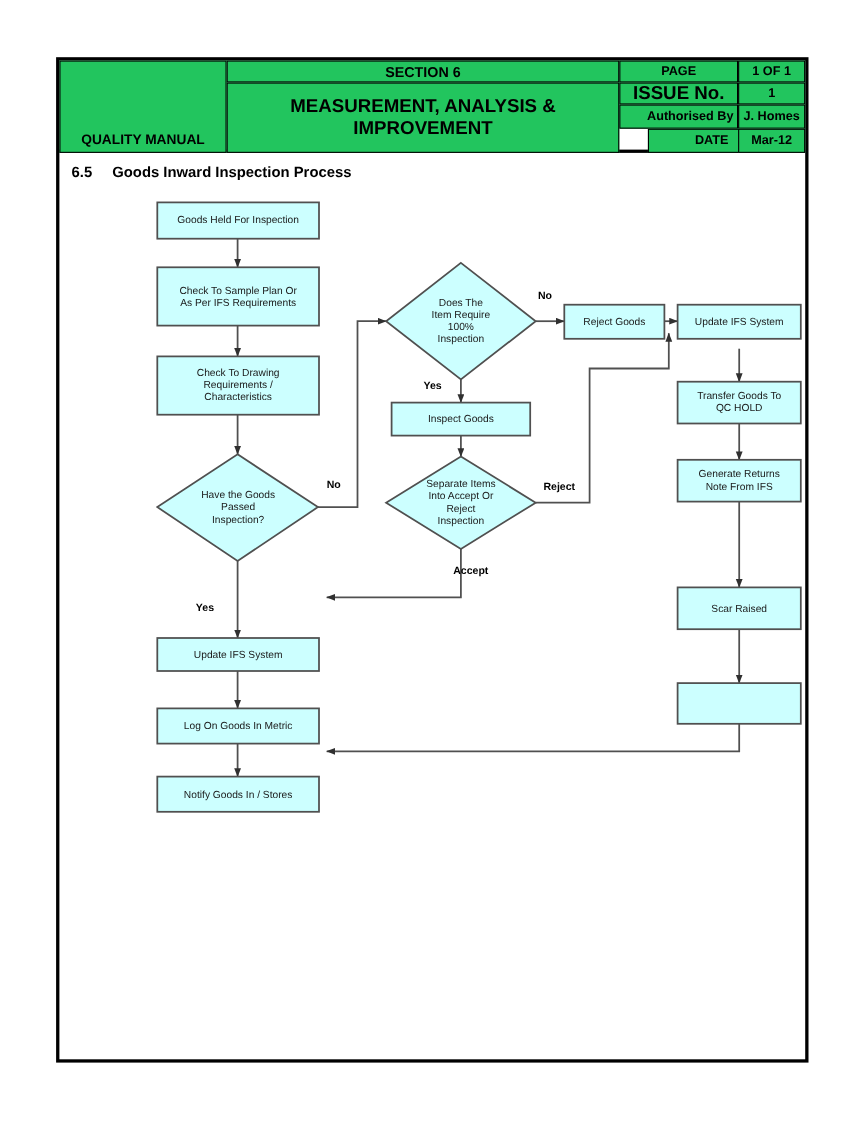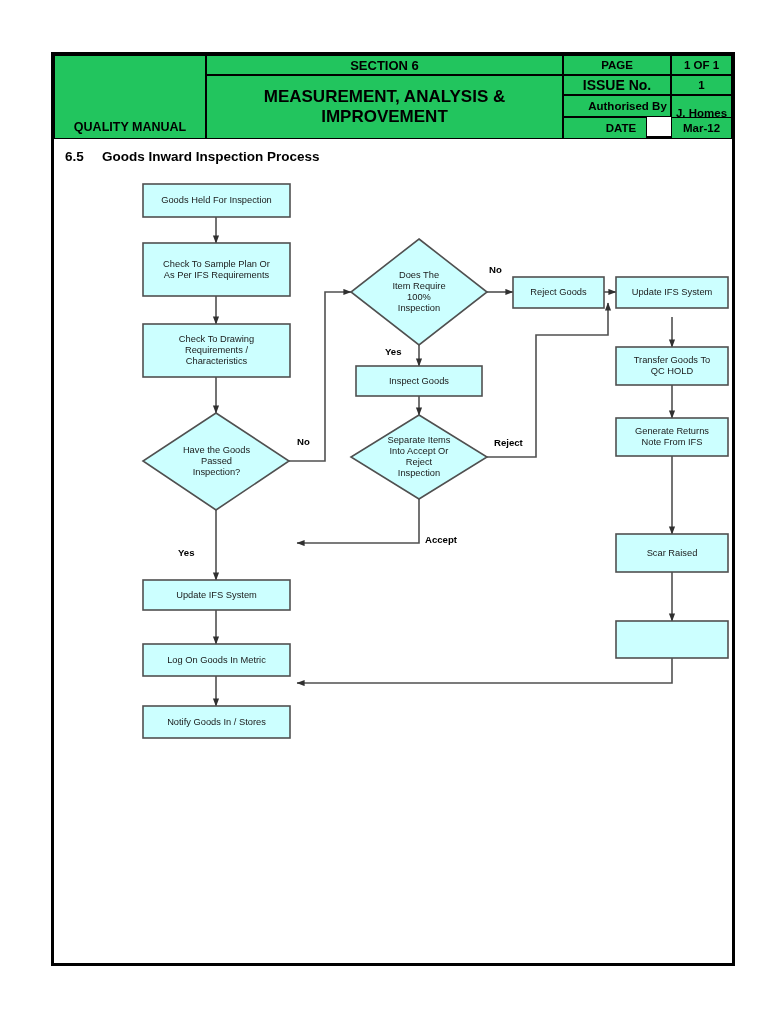--- a/index.html
+++ b/index.html
@@ -56,25 +56,25 @@
   #h-sec {
     left: 152px; top: 0px; width: 357px; height: 20px;
     font-size: 13px;
   }
   #h-meas {
     left: 152px; top: 20px; width: 357px; height: 64px;
     font-size: 17px;
   }
   #h-page-l   { left: 509px; top: 0px;  width: 108px; height: 20px; font-size: 11.5px; }
   #h-page-r   { left: 617px; top: 0px;  width: 61px;  height: 20px; font-size: 11.5px; }
-  #h-issue-l  { left: 509px; top: 20px; width: 108px; height: 20px; font-size: 14px; }
+  #h-issue-l  { left: 509px; top: 20px; width: 108px; height: 20px; font-size: 17px; }
   #h-issue-r  { left: 617px; top: 20px; width: 61px;  height: 20px; font-size: 11.5px; }
   #h-auth-l   { left: 509px; top: 40px; width: 108px; height: 22px; font-size: 11.5px; padding-left: 21px; }
-  #h-auth-r   { left: 617px; top: 40px; width: 61px;  height: 36px; font-size: 11.5px; }
-  #h-date-l   { left: 509px; top: 62px; width: 84px; height: 22px; font-size: 11.5px; padding-left: 32px; }
+  #h-auth-r   { left: 617px; top: 40px; width: 61px;  height: 22px; font-size: 11.5px; }
+  #h-date-l   { left: 535px; top: 62px; width: 84px; height: 22px; font-size: 11.5px; padding-left: 32px; }
   #h-date-r   { left: 617px; top: 62px; width: 61px;  height: 22px; font-size: 11.5px; }
 
   
   #sec-num {
     position: absolute;
     left: 11px;
     top: 94px;
     font-size: 13.5px;
     font-weight: bold;
     color: #000;
@@ -224,16 +224,16 @@
     <div class="nodelabel" style="left:562px; top:222px; width:112px; height:31px;">Update IFS System</div>
     <div class="nodelabel" style="left:562px; top:292px; width:112px; height:38px;">Transfer Goods To<br>QC HOLD</div>
     <div class="nodelabel" style="left:562px; top:363px; width:112px; height:38px;">Generate Returns<br>Note From IFS</div>
     <div class="nodelabel" style="left:562px; top:479px; width:112px; height:38px;">Scar Raised</div>
 
     <div class="edgelabel" style="left:243px; top:381px;">No</div>
     <div class="edgelabel" style="left:124px; top:492px;">Yes</div>
     <div class="edgelabel" style="left:435px; top:209px;">No</div>
     <div class="edgelabel" style="left:331px; top:291px;">Yes</div>
     <div class="edgelabel" style="left:440px; top:382px;">Reject</div>
-    <div class="edgelabel" style="left:371px; top:459px;margin-top:20px;">Accept</div>
+    <div class="edgelabel" style="left:358px; top:459px;">Accept</div>
   </div>
 
 </div>
 
 </body></html>

